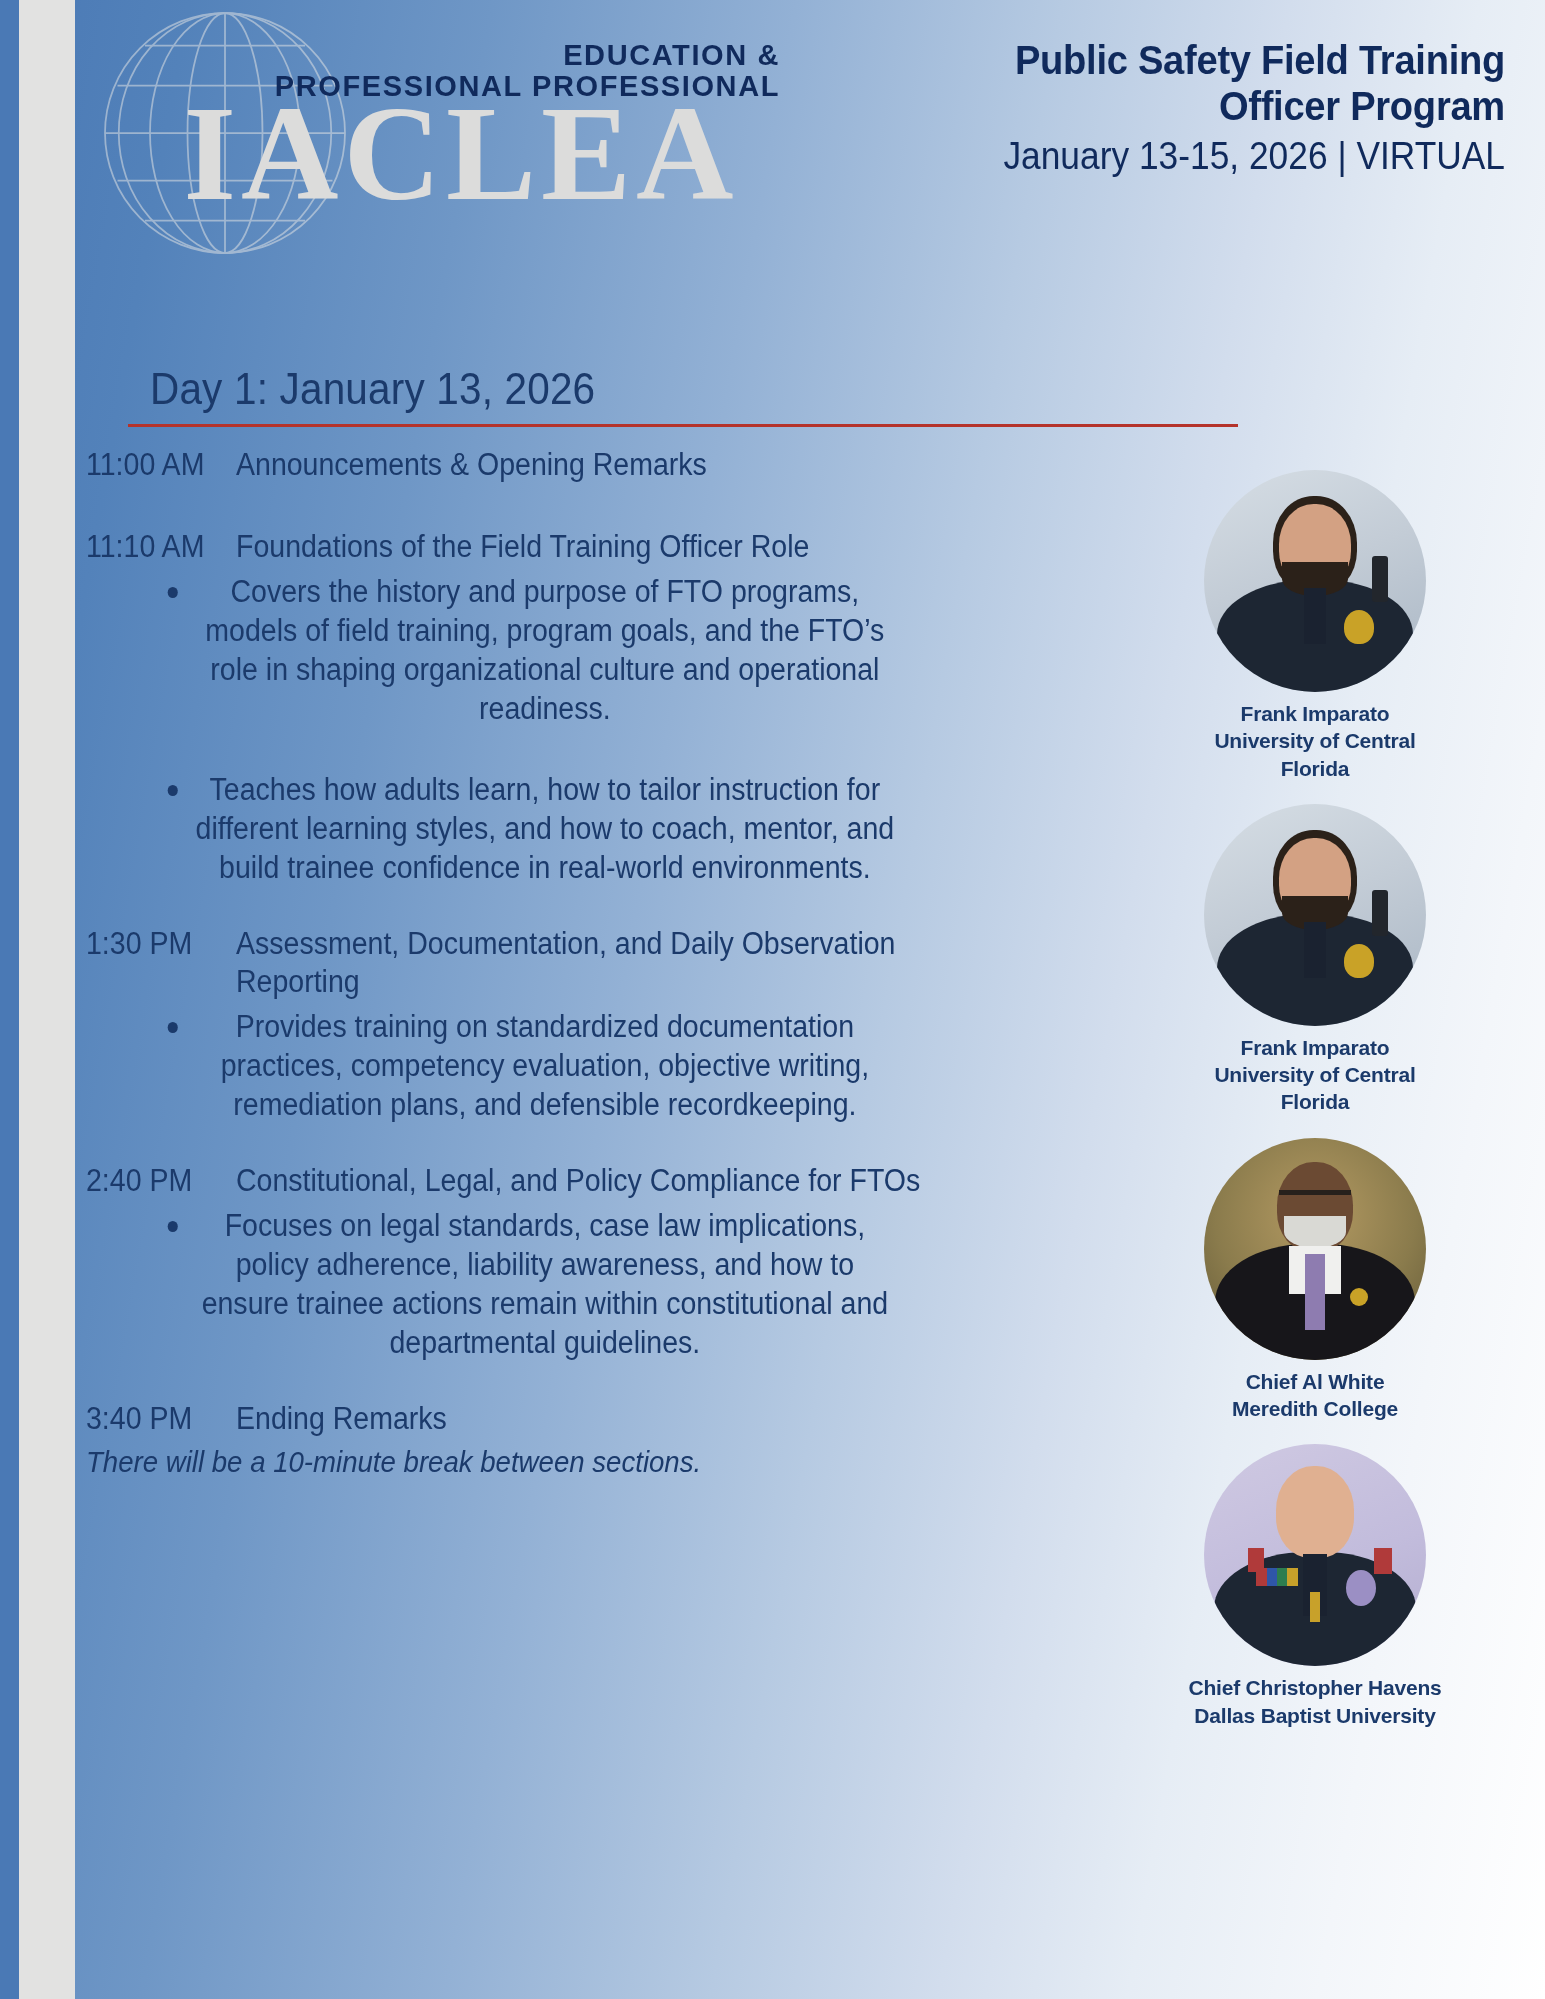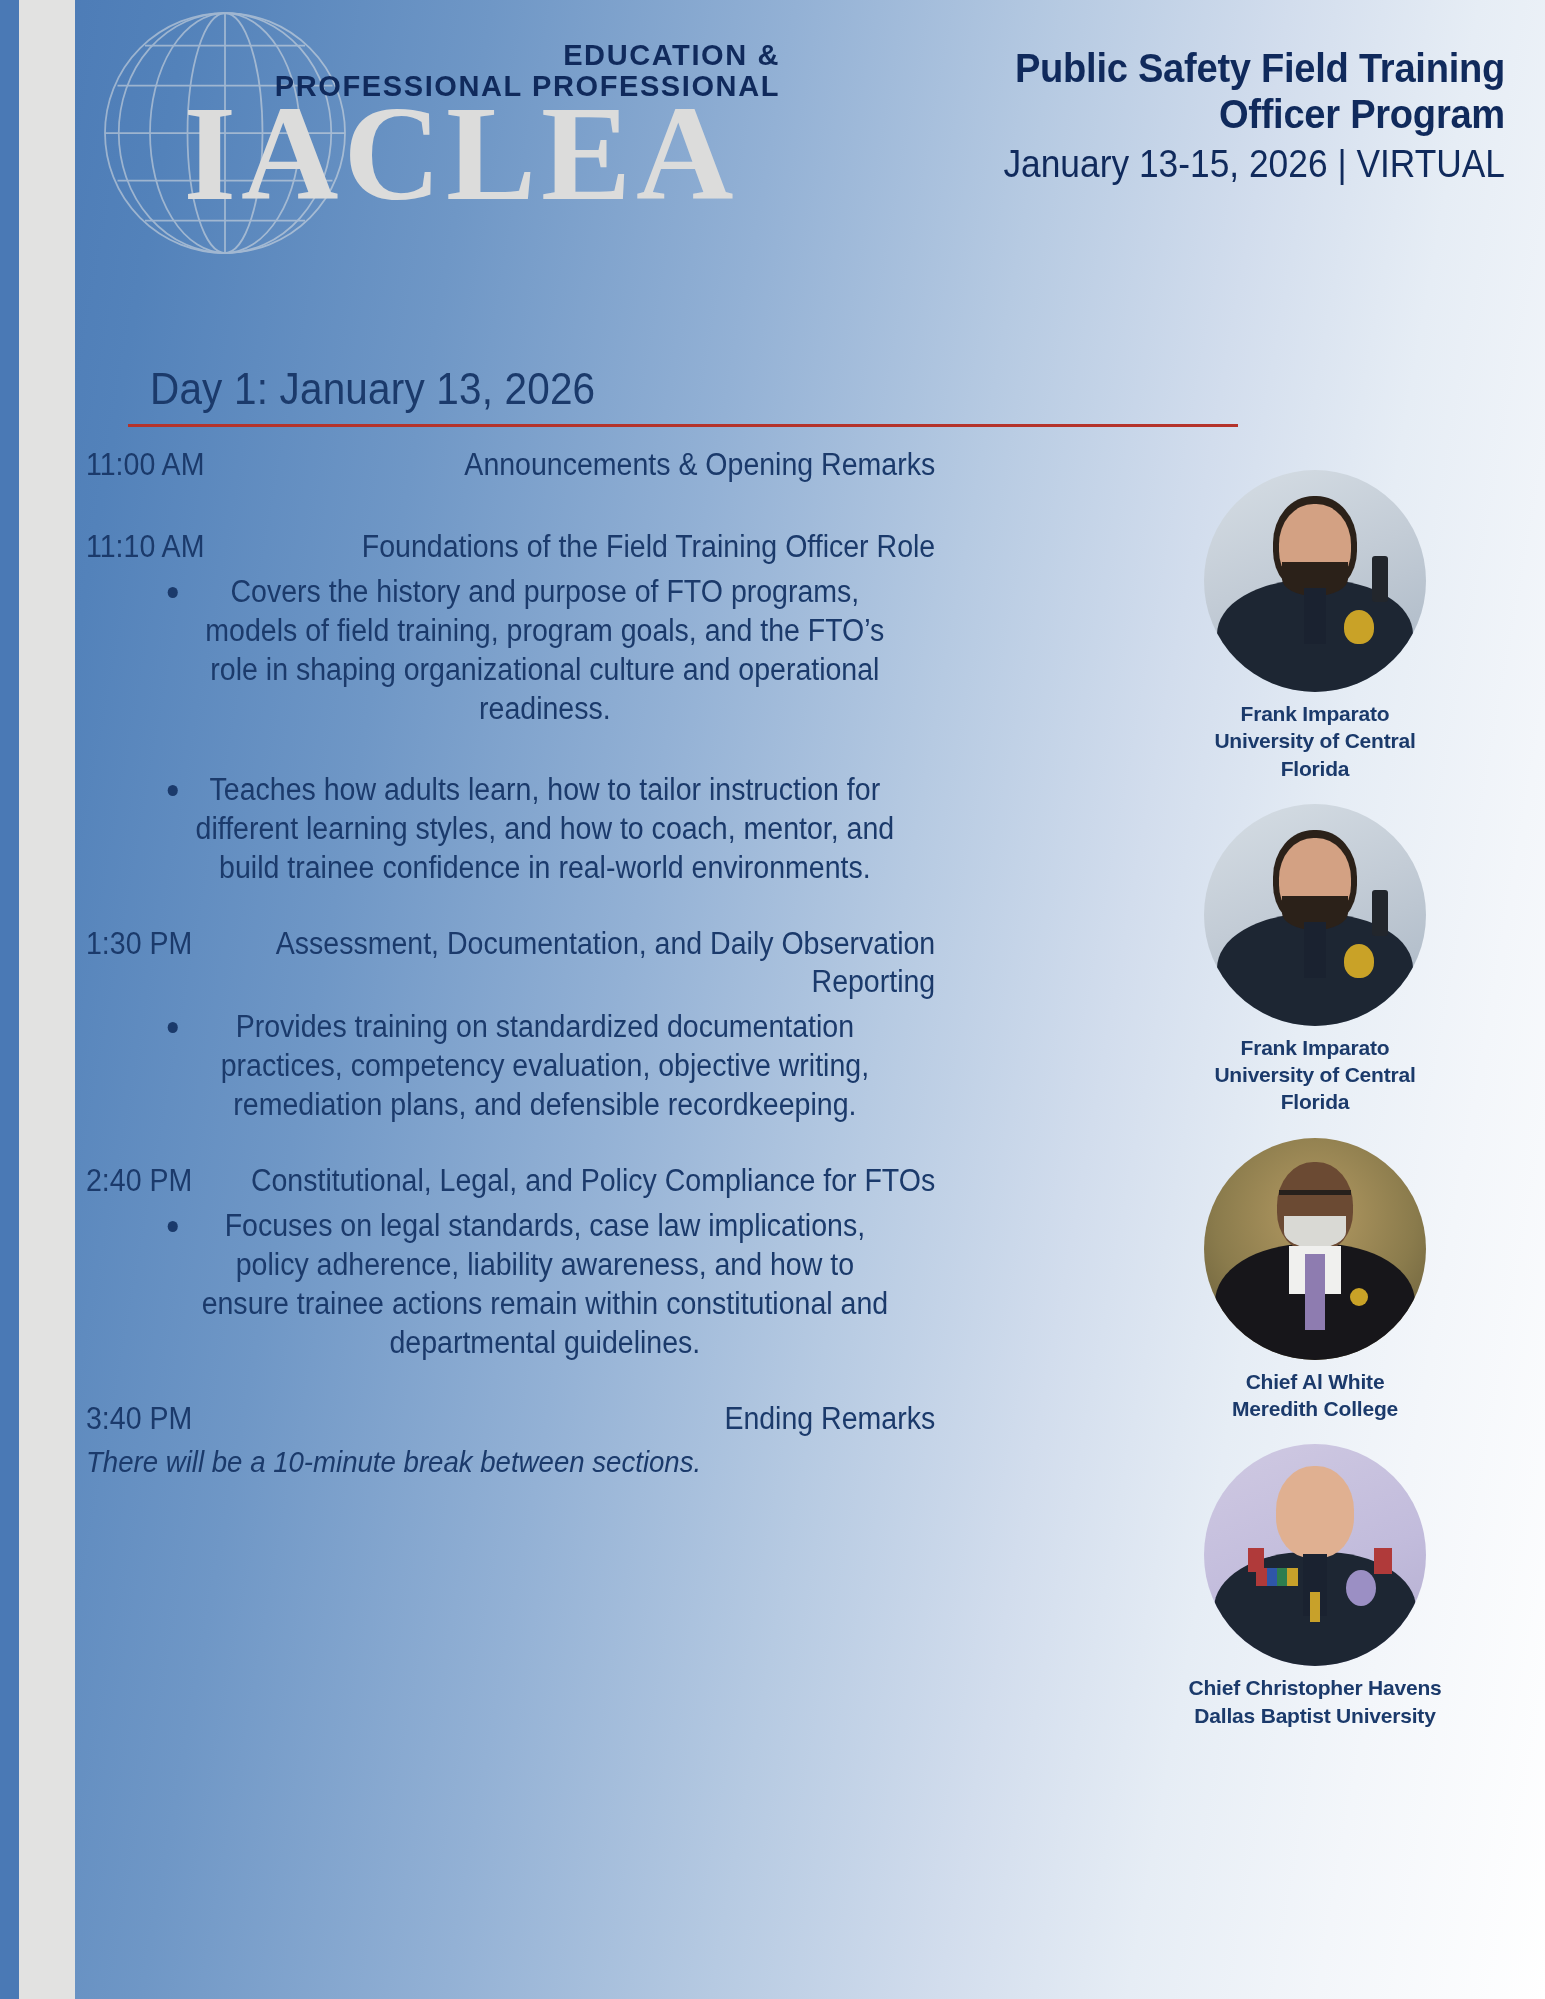--- a/index.html
+++ b/index.html
@@ -50,21 +50,21 @@
   .iaclea{
     position:absolute;left:0;top:86px;width:680px;
     text-align:center;
     font-family:"Liberation Serif", serif;
     font-size:135px;font-weight:700;letter-spacing:5px;
     color:#dcdcdb;line-height:1;
     text-indent:42px;
   }
 
   .titleblock{
-    position:absolute;right:40px;top:46px;width:640px;text-align:right;
+    position:absolute;right:40px;top:38px;width:640px;text-align:right;
   }
   .title-main{
     font-family:"Liberation Sans Narrow","Liberation Sans", sans-serif;
     font-weight:bold;font-size:41px;line-height:1.12;
     color:#102a5c;letter-spacing:-0.3px;
     transform:scaleX(.93);transform-origin:right center;
   }
   .title-sub{
     margin-top:6px;
     font-family:"Liberation Sans Narrow","Liberation Sans", sans-serif;
@@ -87,21 +87,21 @@
 
   
   .agenda{position:absolute;left:86px;top:446px;width:1040px;}
   .slot{display:flex;align-items:flex-start;margin-bottom:6px;}
   .slot-time{
     flex:0 0 150px;
     font-family:"Liberation Sans Narrow","Liberation Sans", sans-serif;
     font-size:31px;color:#1b3a6b;line-height:1.22;
     transform:scaleX(.92);transform-origin:left top;
   }
-  .slot-body{flex:1 1 auto;text-align:right;}
+  .slot-body{flex:1 1 auto;}
   .slot-title{
     font-family:"Liberation Sans Narrow","Liberation Sans", sans-serif;
     font-size:31px;color:#1b3a6b;line-height:1.22;
     max-width:760px;
     transform:scaleX(.92);transform-origin:left top;
   }
   .bullets{margin:0;padding:0;list-style:none;text-align:center;}
   .bullets li{
     position:relative;
     margin-left:78px;margin-top:4px;

